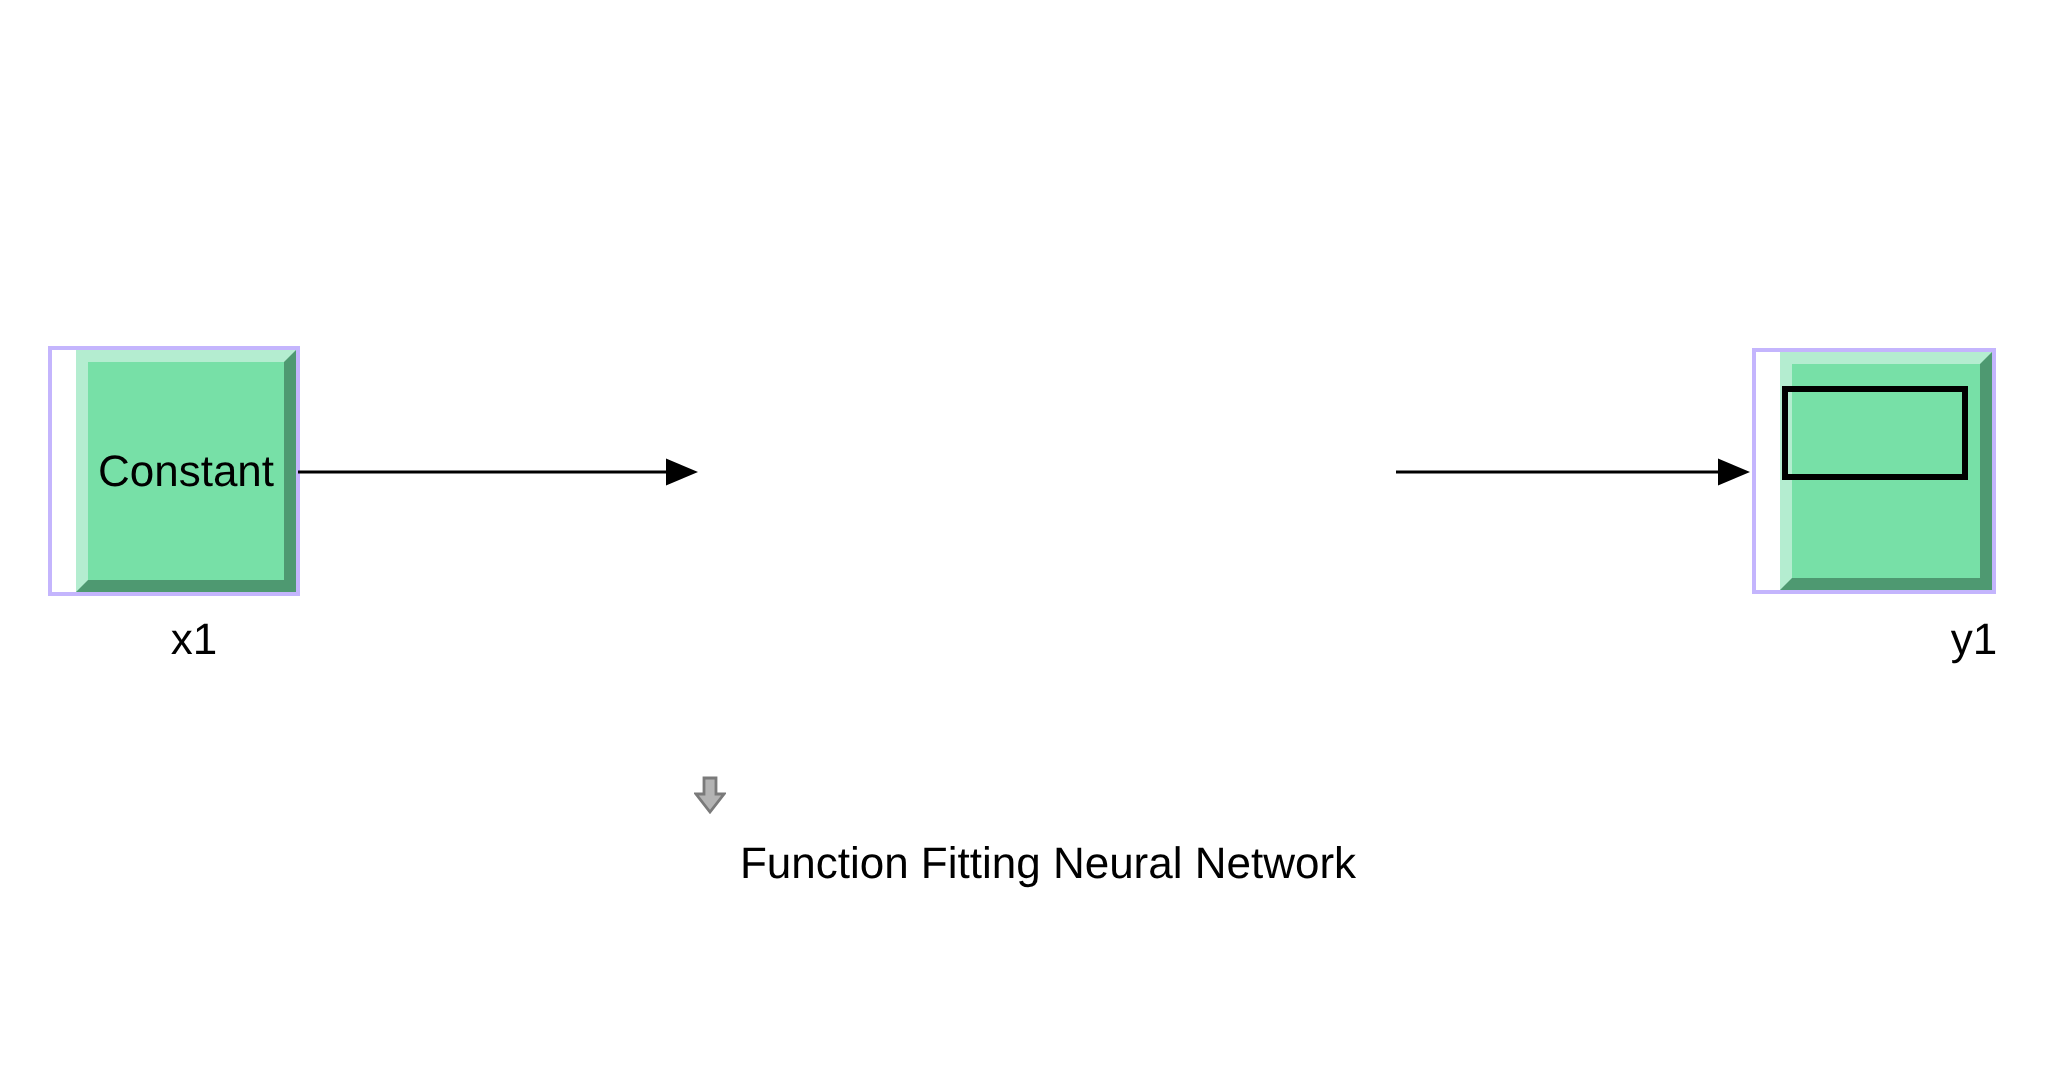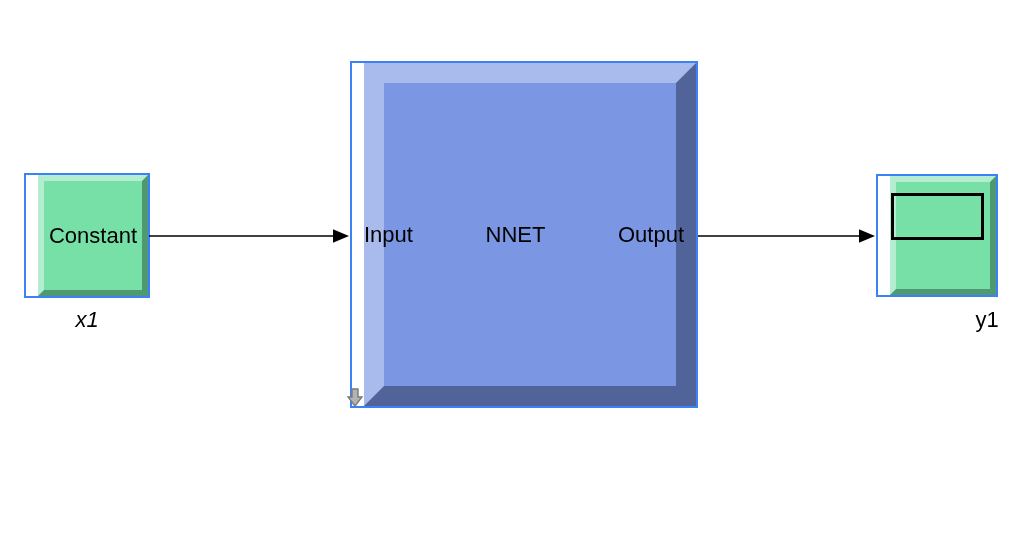--- a/index.html
+++ b/index.html
@@ -5,21 +5,21 @@
   html,body{margin:0;padding:0;}
   body{
     width:1024px;height:537px;position:relative;overflow:hidden;
     background:#ffffff;
     font-family:"Liberation Sans", sans-serif;
     color:#000;
   }
   .canvas{position:absolute;left:0;top:0;width:1024px;height:537px;}
 
   
-  .block{position:absolute;border:2px solid #3b82f6;box-sizing:border-box;padding-left:12px;}
+  .block{position:absolute;border:2px solid #c4b5fd;box-sizing:border-box;padding-left:12px;}
   .bevel{width:100%;height:100%;box-sizing:border-box;}
   .face{width:100%;height:100%;display:flex;align-items:center;justify-content:center;}
 
   
   .green .bevel{border:6px solid;border-color:#b4edd0 #4e9971 #4e9971 #b4edd0;}
   .green .face{background:#77e0a7;}
 
   
   #constant-block{left:24px;top:173px;width:126px;height:125px;}
   #constant-block .face{font-size:22px;line-height:1;}
@@ -40,21 +40,21 @@
   .scope-screen{
     position:absolute;left:13px;top:17px;width:93px;height:47px;
     border:3px solid #000;box-sizing:border-box;z-index:2;background:transparent;
   }
 
   
   .caption{
     position:absolute;font-size:22px;line-height:26px;white-space:nowrap;
     transform:translateX(-50%);text-align:center;
   }
-  #constant-caption{left:87px;top:307px;font-style:italic;}
+  #constant-caption{left:97px;top:307px;}
   #nnet-caption{left:524px;top:419px;}
   #scope-caption{left:987px;top:307px;}
 
   
   #wires{position:absolute;left:0;top:0;width:1024px;height:537px;z-index:3;pointer-events:none;}
 
   
   #link-badge{position:absolute;left:347px;top:388px;width:16px;height:19px;z-index:4;}
 </style>
 </head>
@@ -62,33 +62,24 @@
 
 <div class="canvas">
 
   <div class="block green" id="constant-block">
     <div class="bevel">
       <div class="face">Constant</div>
     </div>
   </div>
   <div class="caption" id="constant-caption">x1</div>
 
-  <div class="block blue" id="nnet-block">
-    <div class="bevel">
-      <div class="face"></div>
-    </div>
-    <div class="port-row">
-      <span>Input</span>
-      <span>NNET</span>
-      <span>Output</span>
-    </div>
-  </div>
   <svg id="link-badge" viewBox="0 0 16 19">
     <path d="M5 1 h6 v8 h4 l-7 9 l-7 -9 h4 z" fill="#b3b3b3" stroke="#7a7a7a" stroke-width="1.4"></path>
   </svg>
+  <div class="caption" id="nnet-caption">Function Fitting Neural Network</div>
 
   <div class="block green" id="scope-block">
     <div class="bevel">
       <div class="face"></div>
     </div>
     <div class="scope-screen"></div>
   </div>
   <div class="caption" id="scope-caption">y1</div>
 
   <svg id="wires">

